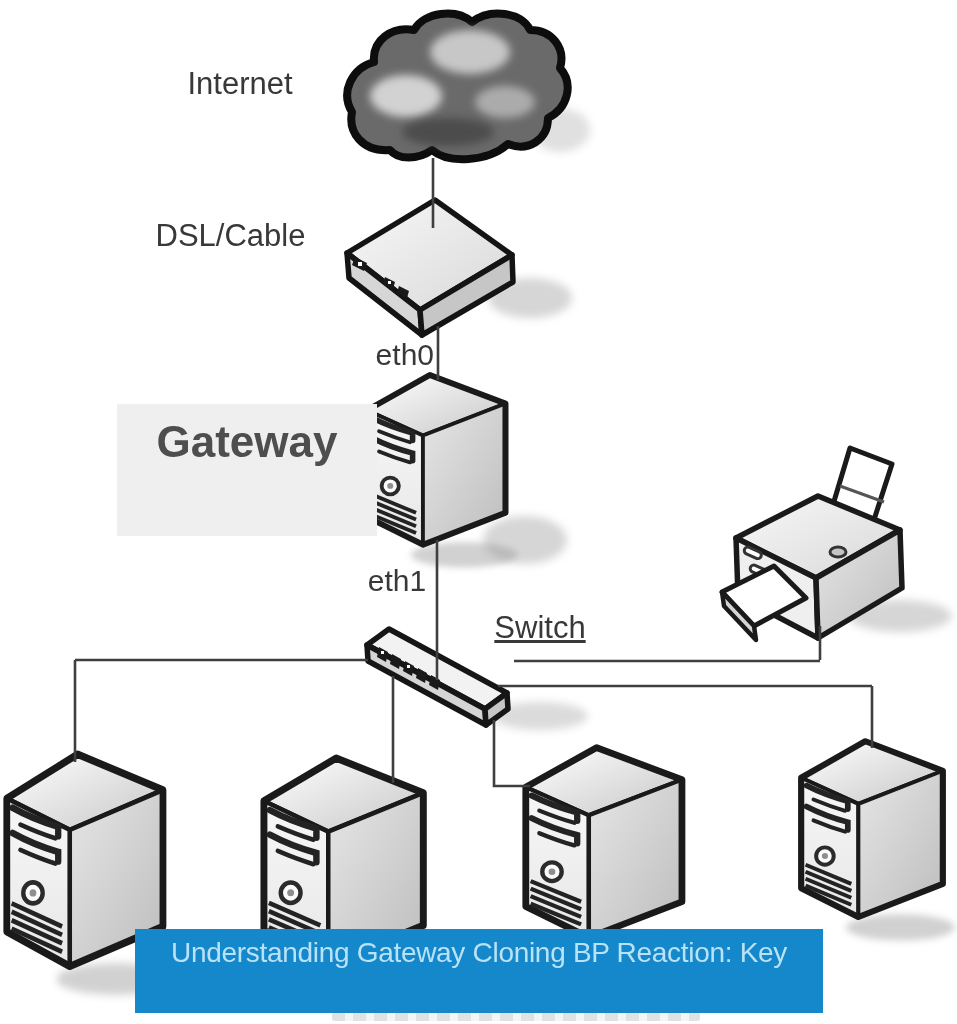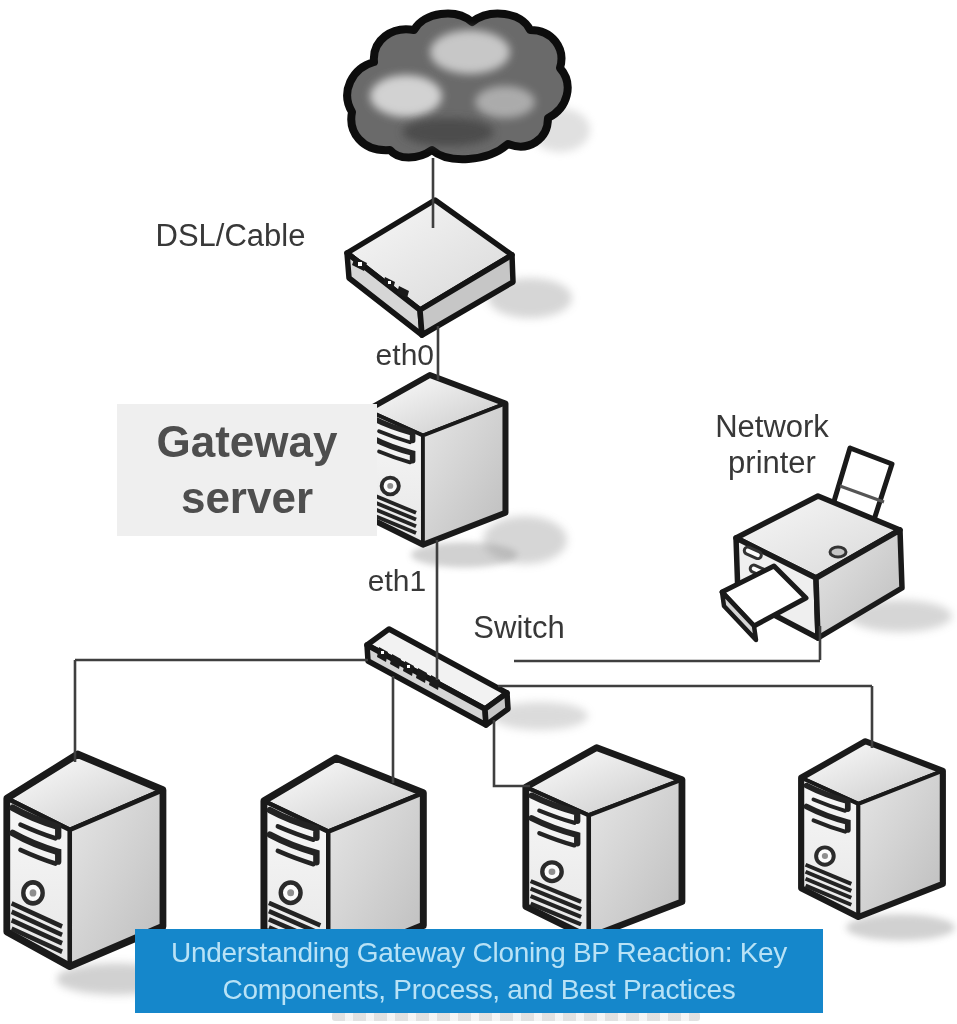--- a/index.html
+++ b/index.html
@@ -15,21 +15,21 @@
   }
   .lbl-internet{left:170px;top:66px;width:140px;font-size:31px;}
   .lbl-modem{left:128px;top:218px;width:205px;font-size:31px;line-height:36px;}
   .lbl-eth0{left:344px;top:338px;width:90px;font-size:30px;text-align:right;}
   .lbl-gateway{
     left:117px;top:404px;width:260px;height:132px;background:#efefef;
     font-size:44px;font-weight:bold;color:#4e4e4e;line-height:56px;
     padding-top:10px;box-sizing:border-box;
   }
   .lbl-eth1{left:352px;top:564px;width:90px;font-size:30px;text-align:center;}
-  .lbl-switch{left:468px;top:610px;width:102px;font-size:31px;}
+  .lbl-switch{left:489px;top:610px;width:102px;font-size:31px;text-decoration:underline;}
   .lbl-printer{left:696px;top:409px;width:152px;font-size:31px;line-height:36px;}
   .banner{
     position:absolute;z-index:5;left:135px;top:929px;width:688px;height:84px;
     background:#1587cb;color:#b8e2f6;text-align:center;
     font-size:28px;line-height:37px;letter-spacing:-0.3px;
     padding-top:5px;box-sizing:border-box;
   }
   .bottom-smudge{
     position:absolute;z-index:2;left:332px;top:1012px;width:368px;height:9px;
     background:repeating-linear-gradient(90deg,#c9c9c9 0 13px,#ececec 13px 21px);
@@ -169,46 +169,43 @@
       <path d="M514,661 H820"></path>
       <path d="M498,686 H872"></path>
       <path d="M75,660 V762"></path>
       <path d="M393,676 V783"></path>
       <path d="M494,720 V786 H530"></path>
       <path d="M872,686 V748"></path>
       <path d="M820,626 V660"></path>
     </g>
   </svg>
 
+  <div class="lbl lbl-internet">
+    <span>Internet</span>
+  </div>
 
   <div class="lbl lbl-modem">
     <div>DSL/Cable</div>
   </div>
 
   <div class="lbl lbl-eth0">
     <span>eth0</span>
   </div>
 
   <div class="lbl lbl-gateway">
     <div>Gateway</div>
-    <div>server</div>
   </div>
 
   <div class="lbl lbl-eth1">
     <span>eth1</span>
   </div>
 
   <div class="lbl lbl-switch">
     <span>Switch</span>
   </div>
 
-  <div class="lbl lbl-printer">
-    <div>Network</div>
-    <div>printer</div>
-  </div>
 
   <div class="banner">
     <div>Understanding Gateway Cloning BP Reaction: Key</div>
-    <div>Components, Process, and Best Practices</div>
   </div>
 
   <div class="bottom-smudge"></div>
 </div>
 
 </body></html>

